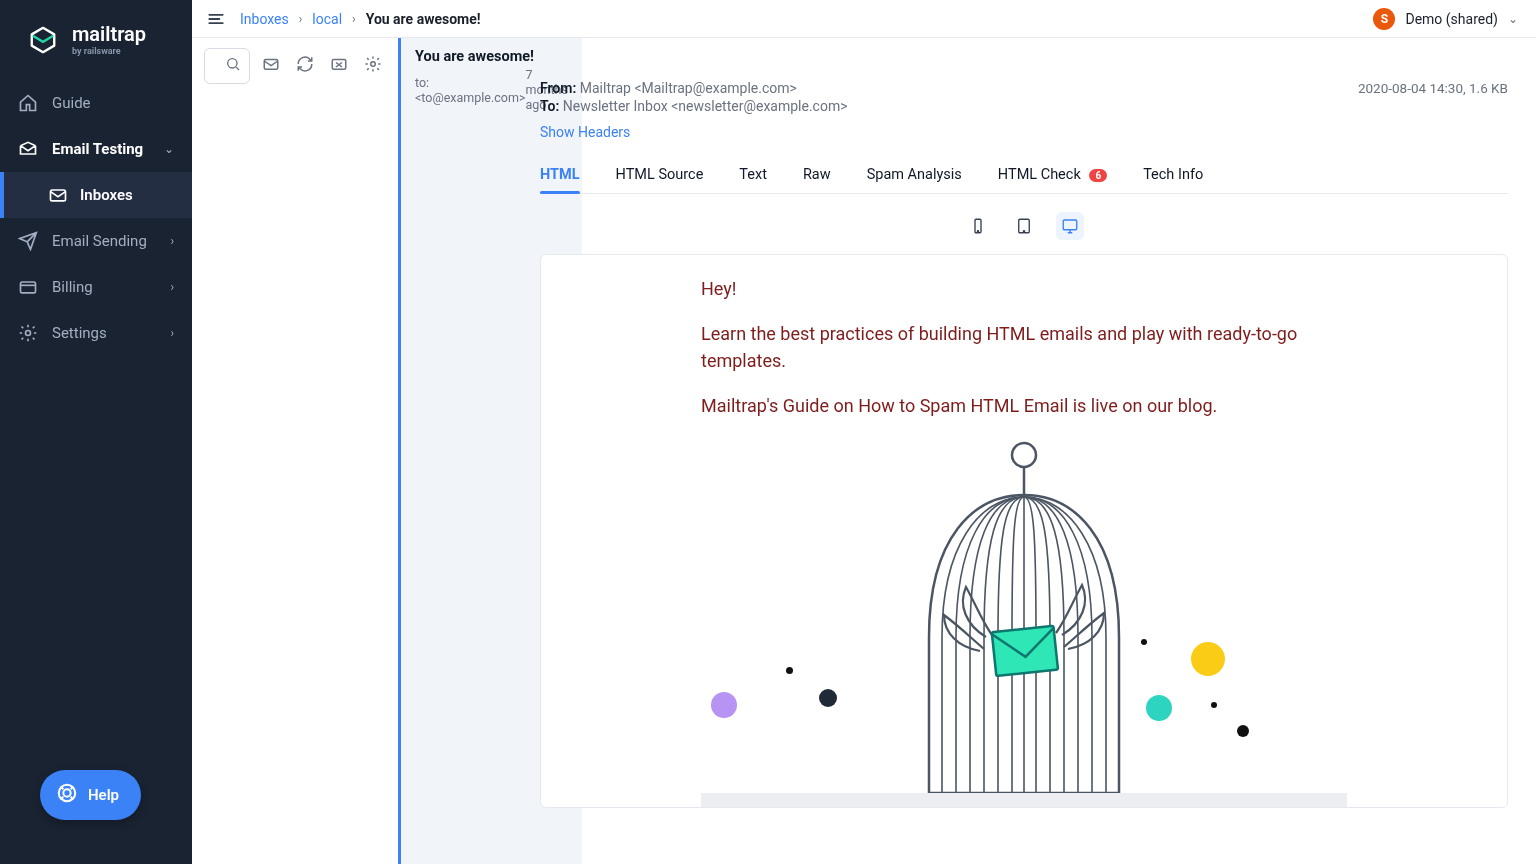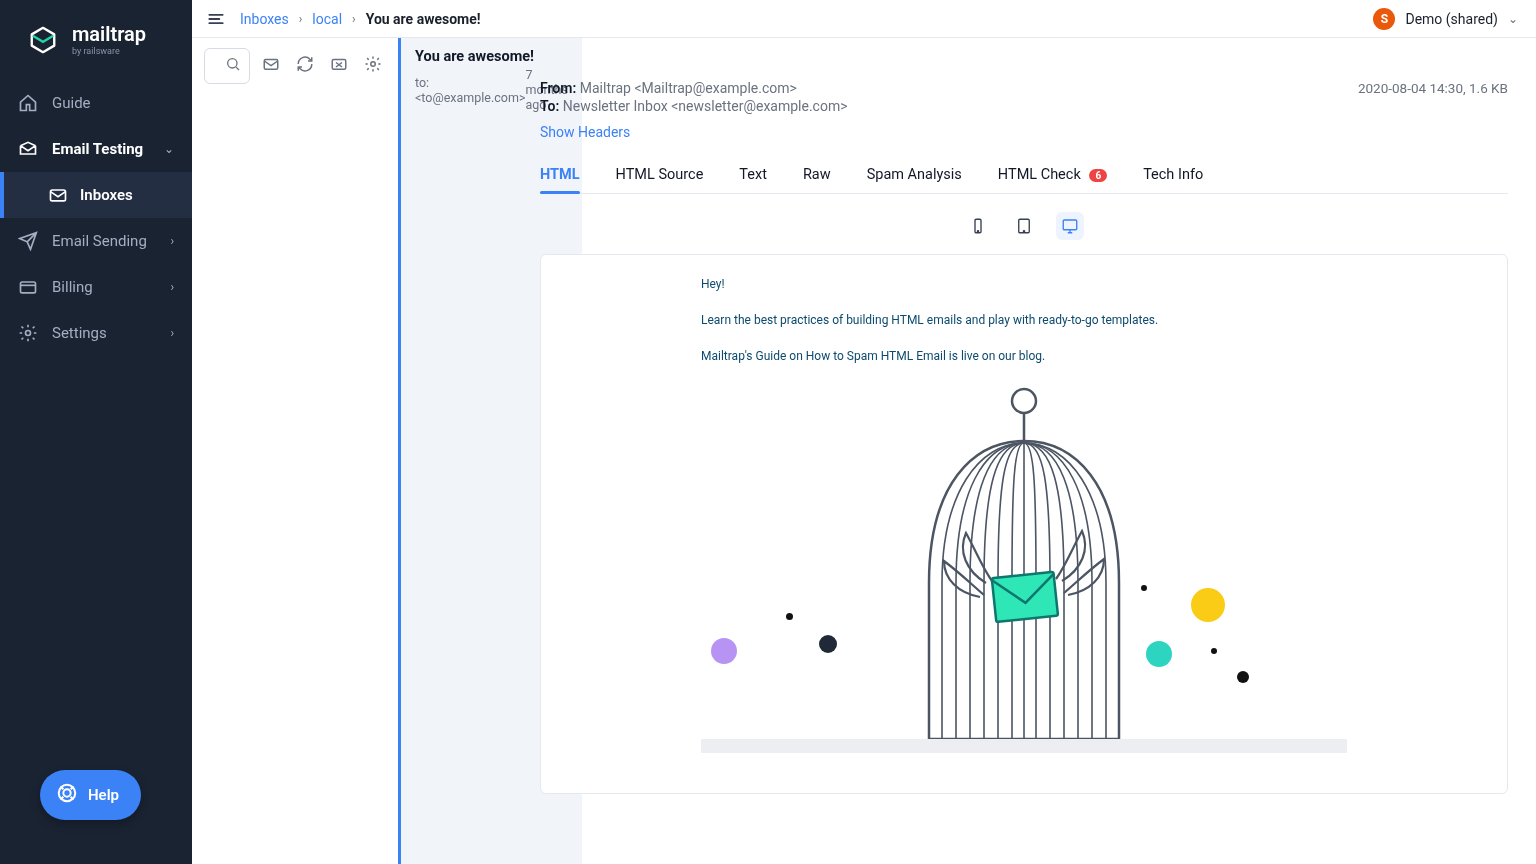--- a/index.html
+++ b/index.html
@@ -27,21 +27,21 @@
     display: flex;
     align-items: center;
     padding-left: 28px;
     gap: 14px;
   }
   .logo-mark {
     width: 30px; height: 30px;
     display: flex; align-items: center; justify-content: center;
   }
   .logo-text { color: #fff; font-weight: 600; font-size: 20px; line-height:1; }
-  .logo-sub { font-size: 9px; color:#8693a8; margin-top:2px;}
+  .logo-sub { font-size: 9px; color:#8693a8; margin-top:2px;font-weight:bold;}
   .nav-item {
     display: flex;
     align-items: center;
     height: 46px;
     padding: 0 18px;
     gap: 14px;
     font-size: 15px;
     cursor: pointer;
     position: relative;
     color: #a3aec2;
@@ -170,21 +170,21 @@
   .viewports{display:flex;gap:18px;justify-content:center;margin:18px 0 14px}
   .vp{width:28px;height:28px;display:flex;align-items:center;justify-content:center;border-radius:6px;cursor:pointer;color:#374151}
   .vp.active{background:#eef4ff;color:#3b82f6}
   
   .mail-frame{
     border:1px solid #e5e8ee;border-radius:6px;
     padding:20px 160px 0 160px;
     background:#fff;
     min-height:540px;
   }
-  .mail-body{color:#0c4a6e;font-size:12px;line-height:1.5}
+  .mail-body{color:#7f1d1d;font-size:18px;line-height:1.5}
   .mail-body p{margin:0 0 18px 0}
   .illus-wrap{position:relative;height:370px;margin-top:4px}
   .illus-wrap svg{position:absolute;left:50%;top:0;transform:translateX(-50%);}
   .shadow-bar{position:absolute;bottom:0;left:0;right:0;height:14px;background:#eceef2}
   .ball{position:absolute;border-radius:50%}
 </style>
 </head>
 <body>
 
 <aside class="sidebar">

